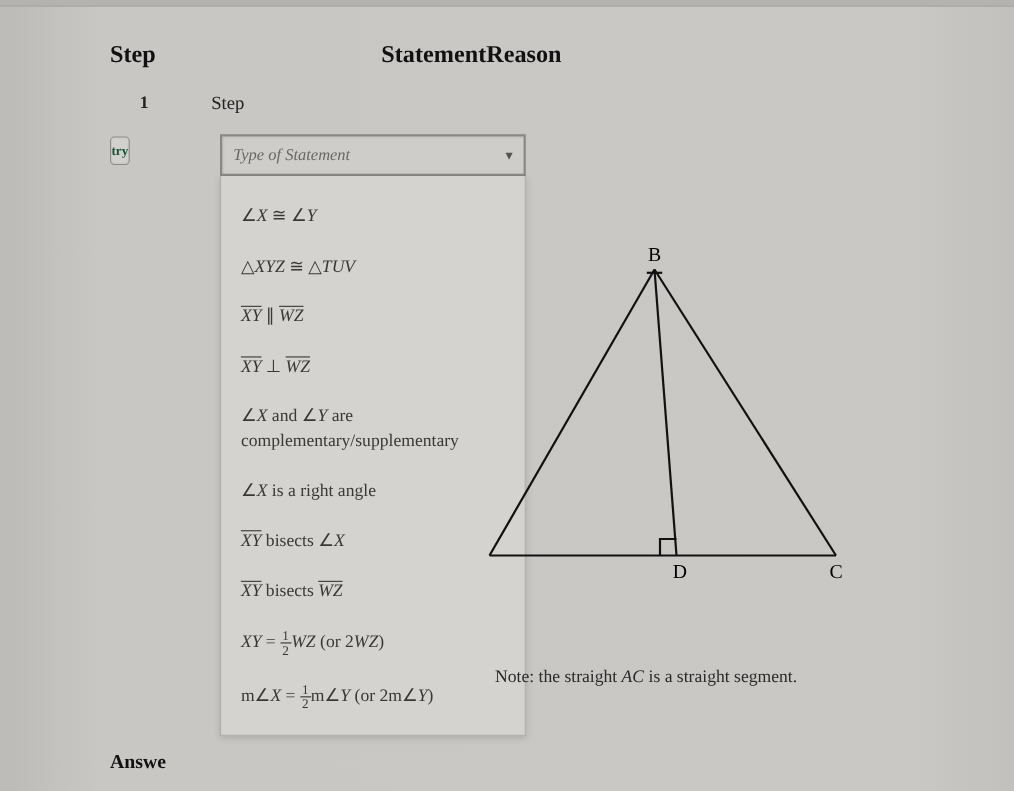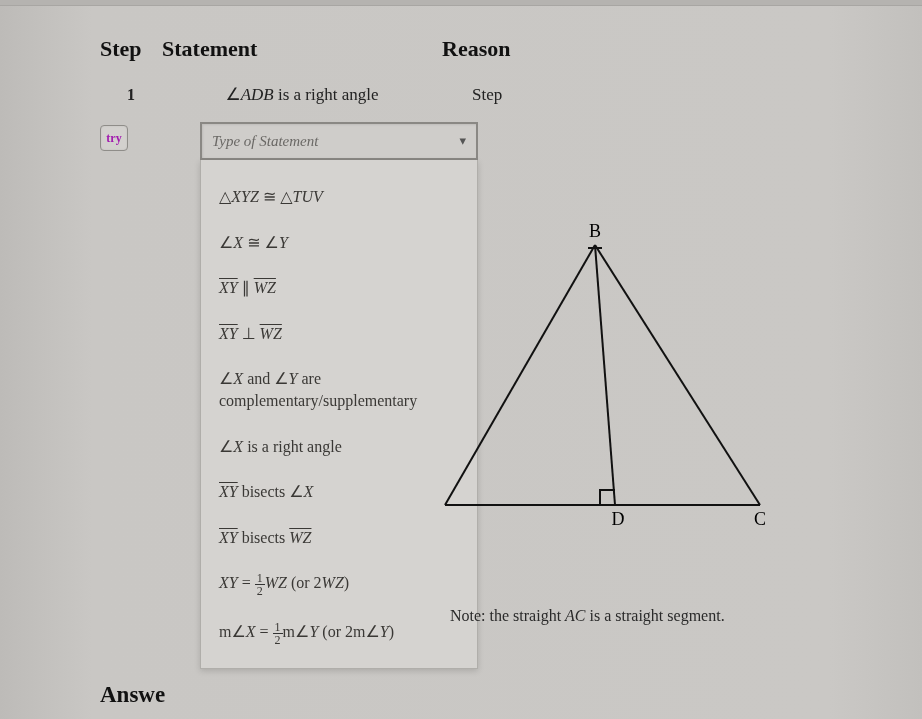--- a/index.html
+++ b/index.html
@@ -29,44 +29,44 @@
     width: 800px;
   }
   .hdr {
     display: flex;
     gap: 0;
     font-weight: bold;
     font-size: 22px;
     color: #111;
   }
   .col-step { width: 62px; }
-  .col-stmt { width: 280px; text-align: left; }
+  .col-stmt { width: 280px; text-align: right; }
   .col-reason { width: 200px; }
   .row {
     display:flex;
     margin-top: 22px;
     font-size: 17px;
     align-items: center;
   }
   .row .col-step { text-align:center; font-weight:bold; font-size:16px; }
   .row .col-stmt { text-align:center; }
   .row .col-reason { margin-left:30px; }
   .math-ital { font-style: italic; font-family: "Times New Roman", serif; }
 
   
   .try-badge {
     display:inline-block;
-    width: 28px; height:26px;
+    width: 18px; height:26px;
     border:1px solid #8f8d89;
     border-radius:4px;
     background:#d3d1ce;
     font-size:12px;
     text-align:center;
     line-height:24px;
-    color:#a21caf;
+    color:#14532d;
     box-shadow: inset 0 0 2px rgba(0,0,0,.1);
   }
 
   
   .dd-wrap {
     position: absolute;
     left: 160px;
     top: 122px;
     width: 280px;
     padding-left: 40px;
@@ -122,65 +122,62 @@
     position:absolute;
     left: 450px;
     top: 607px;
     font-size: 16px;
     color:#2a2a2a;
   }
   .answe {
     position:absolute;
     left: 100px;
     top: 682px;
-    font-size:23px;
+    font-size:18px;
     font-weight:bold;
     color:#111;
   }
   svg text { font-family: "Times New Roman", serif; }
 </style>
 </head>
 <body>
 
 <div class="page">
   <div class="top-edge"></div>
 
   <div class="proof-area">
     <div class="hdr">
       <div class="col-step">Step</div>
       <div class="col-stmt">Statement</div>
       <div class="col-reason">Reason</div>
     </div>
 
     <div class="row">
       <div class="col-step">1</div>
-      <div class="col-stmt">
-        <span>∠</span><span class="math-ital">ADB</span><span> is a right angle</span>
-      </div>
       <div class="col-reason">Step</div>
     </div>
 
     <div class="row" style="margin-top:20px">
       <div class="col-step" style="text-align:left">
         <span class="try-badge">try</span>
       </div>
     </div>
   </div>
 
   <div class="dd-wrap">
     <div class="dd-field">
       <span>Type of Statement</span>
       <span class="dd-caret">▾</span>
     </div>
     <div class="dd-panel">
       <div class="dd-item">
+        ∠<span class="math-ital">X</span> ≅ ∠<span class="math-ital">Y</span>
+      </div>
+      <div class="dd-item">
         △<span class="math-ital">XYZ</span> ≅ △<span class="math-ital">TUV</span>
-      </div>
-      <div class="dd-item">
-        ∠<span class="math-ital">X</span> ≅ ∠<span class="math-ital">Y</span>
       </div>
       <div class="dd-item">
         <span class="over math-ital">XY</span> ∥ <span class="over math-ital">WZ</span>
       </div>
       <div class="dd-item">
         <span class="over math-ital">XY</span> ⊥ <span class="over math-ital">WZ</span>
       </div>
       <div class="dd-item">
         ∠<span class="math-ital">X</span> and ∠<span class="math-ital">Y</span> are complementary/supplementary
       </div>

